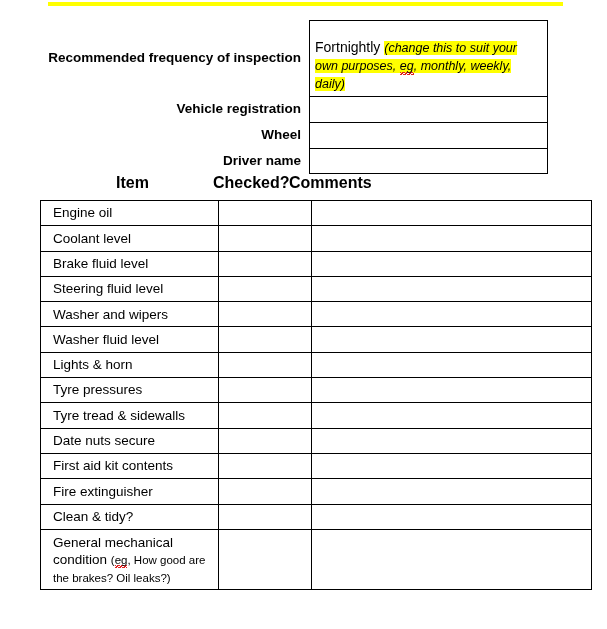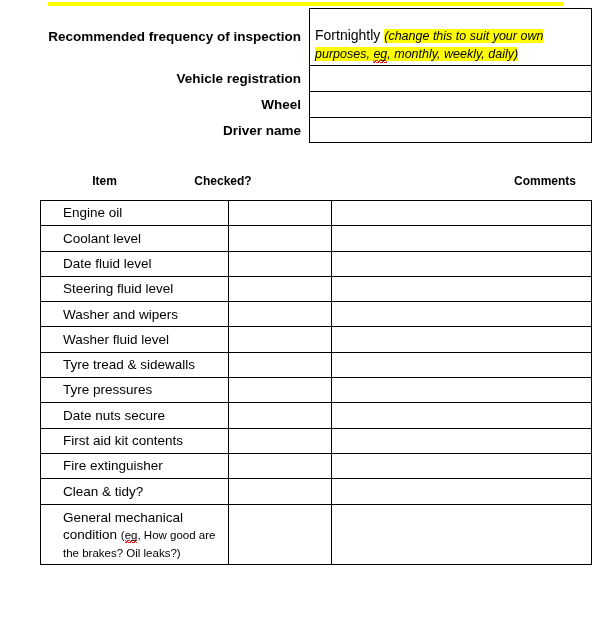--- a/index.html
+++ b/index.html
@@ -23,22 +23,22 @@
     top: 2px;
     width: 515px;
     height: 4px;
     background: #ffff00;
   }
 
   
   #header-form {
     position: absolute;
     left: 0px;
-    top: 8px;
-    width: 592px;
+    top: 20px;
+    width: 548px;
   }
   .form-row {
     display: flex;
     align-items: stretch;
   }
   .form-label {
     width: 309px;
     box-sizing: border-box;
     padding-right: 8px;
     text-align: right;
@@ -80,46 +80,46 @@
       -45deg, #e02020 0 1px, transparent 1px 2px);
     background-repeat: repeat-x;
     background-size: 4px 3px;
     background-position: 0 100%;
     padding-bottom: 2px;
   }
 
   
   #table-headings {
     position: absolute;
-    left: 24px;
+    left: 52px;
     top: 174px;
     width: 552px;
     display: flex;
     font-weight: bold;
-    font-size: 12px;
+    font-size: 16px;
   }
   #table-headings .h-item { width: 161px; text-align: center; }
   #table-headings .h-checked { width: 76px; text-align: center; }
-  #table-headings .h-comments { flex: 1; text-align: right; }
+  #table-headings .h-comments { flex: 1; text-align: left; }
 
   
   #checklist {
     position: absolute;
     left: 40px;
     top: 200px;
     width: 552px;
     border-collapse: collapse;
     table-layout: fixed;
   }
   #checklist td {
     border: 1.1px solid #000000;
     font-size: 13.5px;
     line-height: 1.3;
     height: 22.3px;
-    padding: 1px 4px 1px 22px;
+    padding: 1px 4px 1px 12px;
     vertical-align: middle;
   }
   #checklist td.c-item   { width: 161px; }
   #checklist td.c-check  { width: 76px;  }
   #checklist td.c-comment{ width: auto;  }
   #checklist tr.multiline td {
     height: 54px;
     vertical-align: top;
     padding-top: 4px;
   }
@@ -163,46 +163,51 @@
         <td class="c-item">Engine oil</td>
         <td class="c-check"></td>
         <td class="c-comment"></td>
       </tr>
       <tr class="">
         <td class="c-item">Coolant level</td>
         <td class="c-check"></td>
         <td class="c-comment"></td>
       </tr>
       <tr class="">
-        <td class="c-item">Date fluid level</td>
+        <td class="c-item">Brake fluid level</td>
         <td class="c-check"></td>
         <td class="c-comment"></td>
       </tr>
       <tr class="">
         <td class="c-item">Steering fluid level</td>
         <td class="c-check"></td>
         <td class="c-comment"></td>
       </tr>
       <tr class="">
         <td class="c-item">Washer and wipers</td>
         <td class="c-check"></td>
         <td class="c-comment"></td>
       </tr>
       <tr class="">
         <td class="c-item">Washer fluid level</td>
         <td class="c-check"></td>
         <td class="c-comment"></td>
       </tr>
       <tr class="">
+        <td class="c-item">Lights &amp; horn</td>
+        <td class="c-check"></td>
+        <td class="c-comment"></td>
+      </tr>
+      <tr class="">
+        <td class="c-item">Tyre pressures</td>
+        <td class="c-check"></td>
+        <td class="c-comment"></td>
+      </tr>
+      <tr class="">
         <td class="c-item">Tyre tread &amp; sidewalls</td>
-        <td class="c-check"></td>
-        <td class="c-comment"></td>
-      </tr>
-      <tr class="">
-        <td class="c-item">Tyre pressures</td>
         <td class="c-check"></td>
         <td class="c-comment"></td>
       </tr>
       <tr class="">
         <td class="c-item">Date nuts secure</td>
         <td class="c-check"></td>
         <td class="c-comment"></td>
       </tr>
       <tr class="">
         <td class="c-item">First aid kit contents</td>

